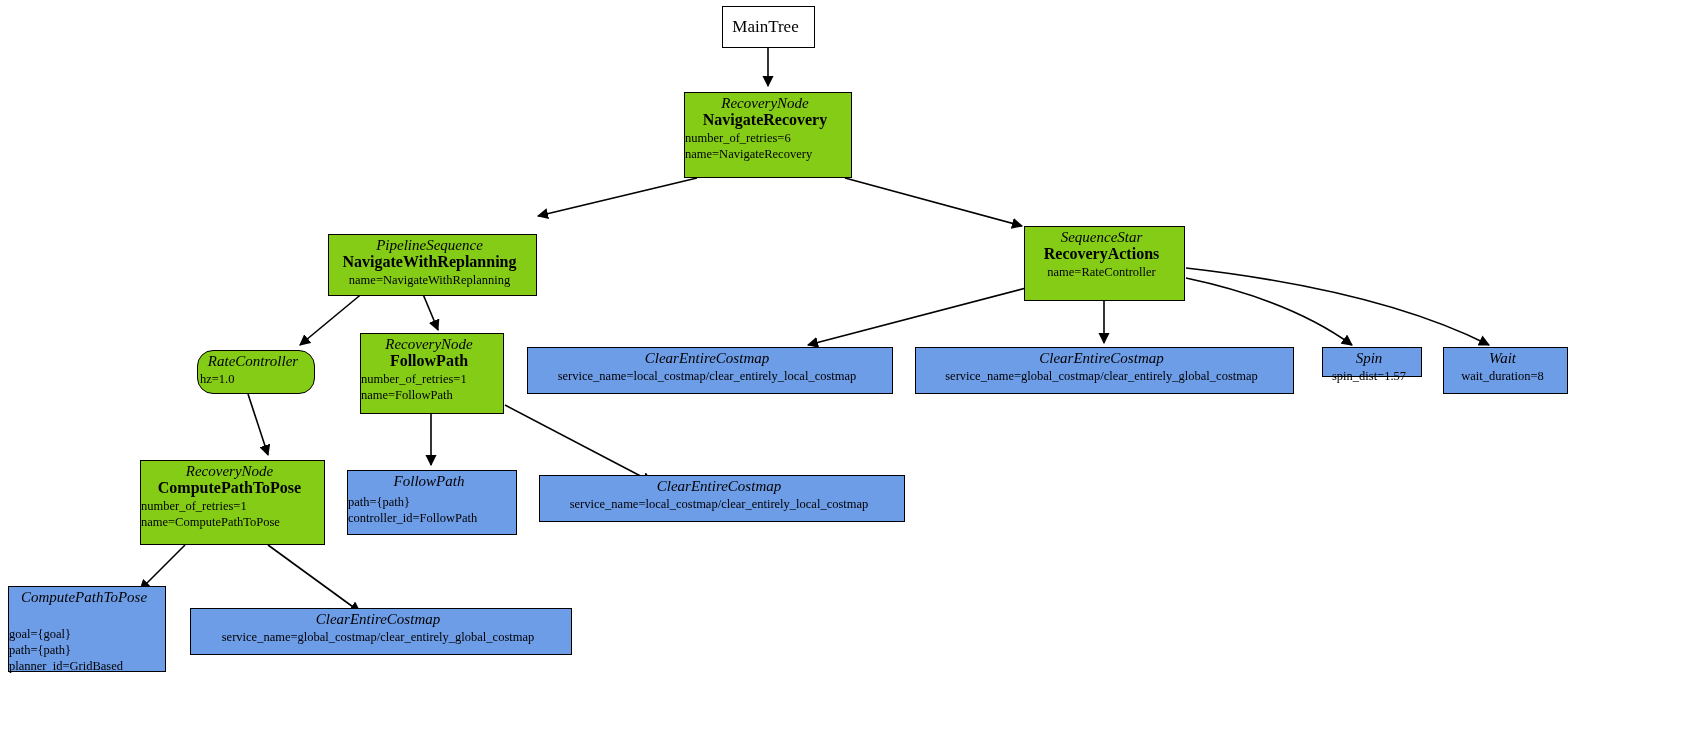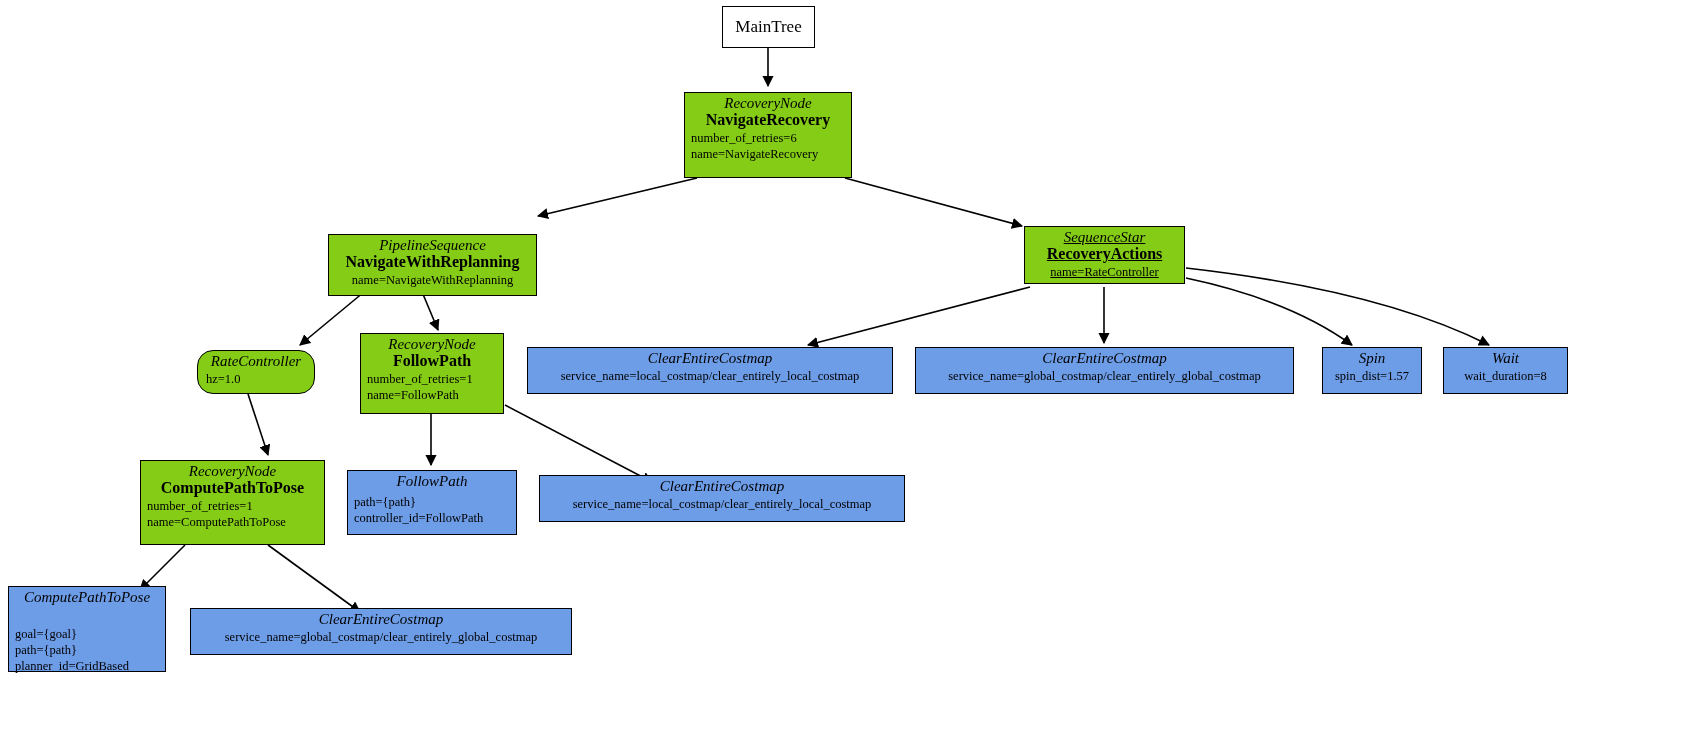--- a/index.html
+++ b/index.html
@@ -24,21 +24,21 @@
     width: 1691px;
     height: 732px;
     pointer-events: none;
   }
   .node {
     position: absolute;
     box-sizing: border-box;
     border: 1px solid #000000;
     text-align: center;
     line-height: 1.0;
-    padding: 3px 6px 4px 6px;
+    padding: 3px 6px 4px 0;
   }
   .node.root {
     background: #ffffff;
   }
   .node.control {
     background: #84cc16;
     border-color: #000000;
   }
   .node.action {
     background: #6e9de8;
@@ -125,21 +125,21 @@
   </div>
 
   <div class="node control" style="left:328px; top:226px; width:209px; height:62px;margin-top:8px;">
     <span class="ntype">PipelineSequence</span>
     <span class="nname">NavigateWithReplanning</span>
     <span class="params center">
       <span class="param">name=NavigateWithReplanning</span>
     </span>
   </div>
 
-  <div class="node control" style="left:1024px; top:226px; width:161px; height:58px;text-decoration:underline;">
+  <div class="node control" style="left:1024px; top:226px; width:161px; height:75px;">
     <span class="ntype">SequenceStar</span>
     <span class="nname">RecoveryActions</span>
     <span class="params center">
       <span class="param">name=RateController</span>
     </span>
   </div>
 
   <div class="node control" style="left:197px; top:350px; width:118px; height:44px;border-radius:16px;">
     <span class="ntype">RateController</span>
     <span class="params" style="padding-left:2px;">
@@ -163,21 +163,21 @@
     </span>
   </div>
 
   <div class="node action" style="left:915px; top:347px; width:379px; height:47px;">
     <span class="ntype">ClearEntireCostmap</span>
     <span class="params center">
       <span class="param">service_name=global_costmap/clear_entirely_global_costmap</span>
     </span>
   </div>
 
-  <div class="node action" style="left:1322px; top:347px; width:100px; height:47px;">
+  <div class="node action" style="left:1322px; top:347px; width:100px; height:30px;">
     <span class="ntype">Spin</span>
     <span class="params center">
       <span class="param">spin_dist=1.57</span>
     </span>
   </div>
 
   <div class="node action" style="left:1443px; top:347px; width:125px; height:47px;">
     <span class="ntype">Wait</span>
     <span class="params center">
       <span class="param">wait_duration=8</span>

